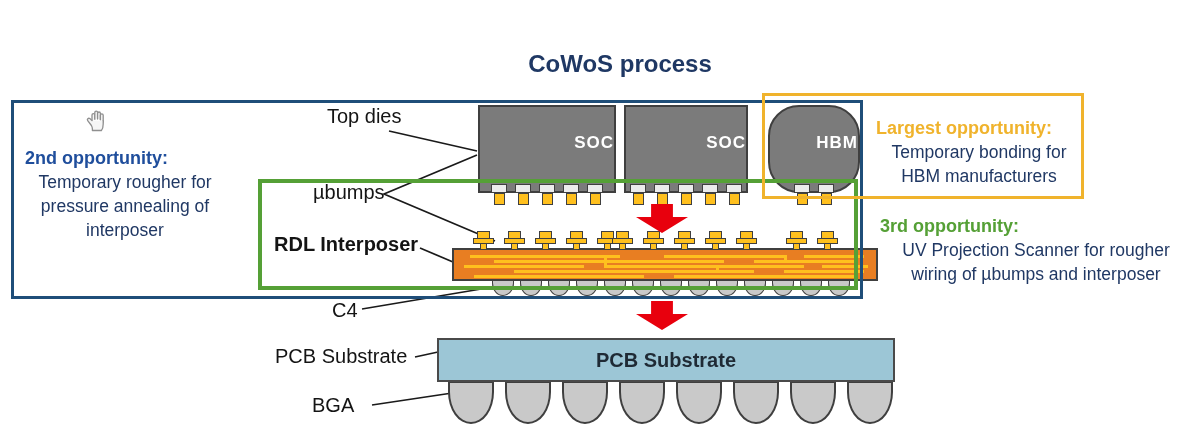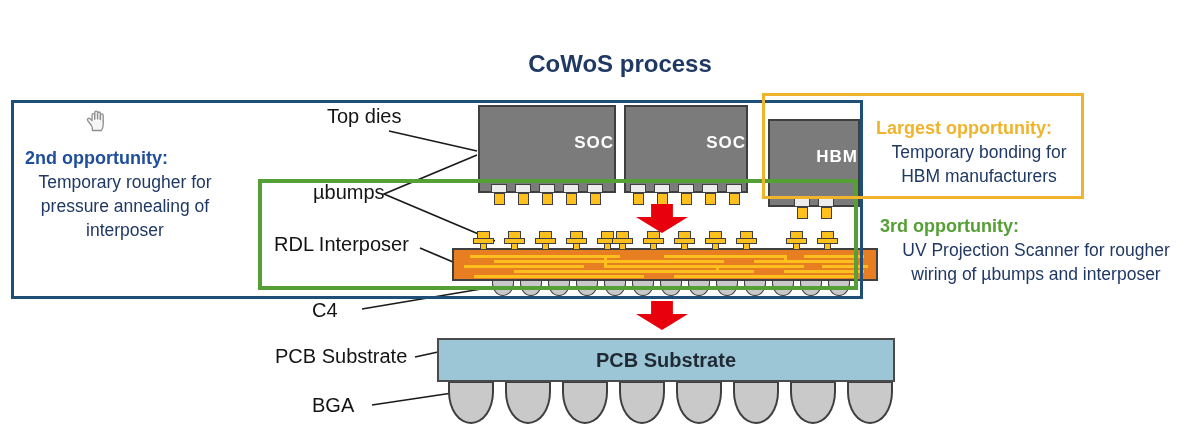--- a/index.html
+++ b/index.html
@@ -48,22 +48,22 @@
   
   .down-arrow { position:absolute; width:52px; background:var(--red); z-index:5;
                 clip-path:polygon(29% 0, 71% 0, 71% 45%, 100% 45%, 50% 100%, 0 45%, 29% 45%); }
   #arrow-1 { left:636px; top:204px; height:29px; }
   #arrow-2 { left:636px; top:301px; height:29px; }
 
   
   .part-label { position:absolute; font-size:20px; color:#141414; z-index:4; white-space:nowrap; }
   #lbl-top-dies { left:303px; top:105px;margin-left:24px; }
   #lbl-ubump    { left:313px; top:181px; }
-  #lbl-rdl      { left:274px; top:233px; }
-  #lbl-c4       { left:312px; top:299px; }
+  #lbl-rdl      { left:274px; top:233px;font-weight:bold; }
+  #lbl-c4       { left:332px; top:299px; }
   #lbl-pcb      { left:275px; top:345px; }
   #lbl-bga      { left:312px; top:394px; }
 
   
   .anno { position:absolute; z-index:8; line-height:24px; }
   .anno .head { font-weight:bold; font-size:18px; }
   .anno .body { font-size:17.5px; color:var(--bodyNavy);text-align:center; }
   #anno-second  { left:25px;  top:146px; width:200px; }
   #anno-second .head { color:var(--headBlue); }
   #anno-largest { left:876px; top:116px; width:206px; }
@@ -151,21 +151,21 @@
           <div class="pad-unit">
             <div class="pad"></div>
             <div class="bump"></div>
           </div>
           <div class="pad-unit">
             <div class="pad"></div>
             <div class="bump"></div>
           </div>
         </div>
       </div>
-      <div class="chip" style="left: 768px; top: 119px; width: 88px; height: 84px;">
+      <div class="chip" style="left: 768px; top: 105px; width: 88px; height: 84px; border-radius: 31px;">
         <div class="chip-label">HBM</div>
         <div class="pads">
           <div class="pad-unit">
             <div class="pad"></div>
             <div class="bump"></div>
           </div>
           <div class="pad-unit">
             <div class="pad"></div>
             <div class="bump"></div>
           </div>

